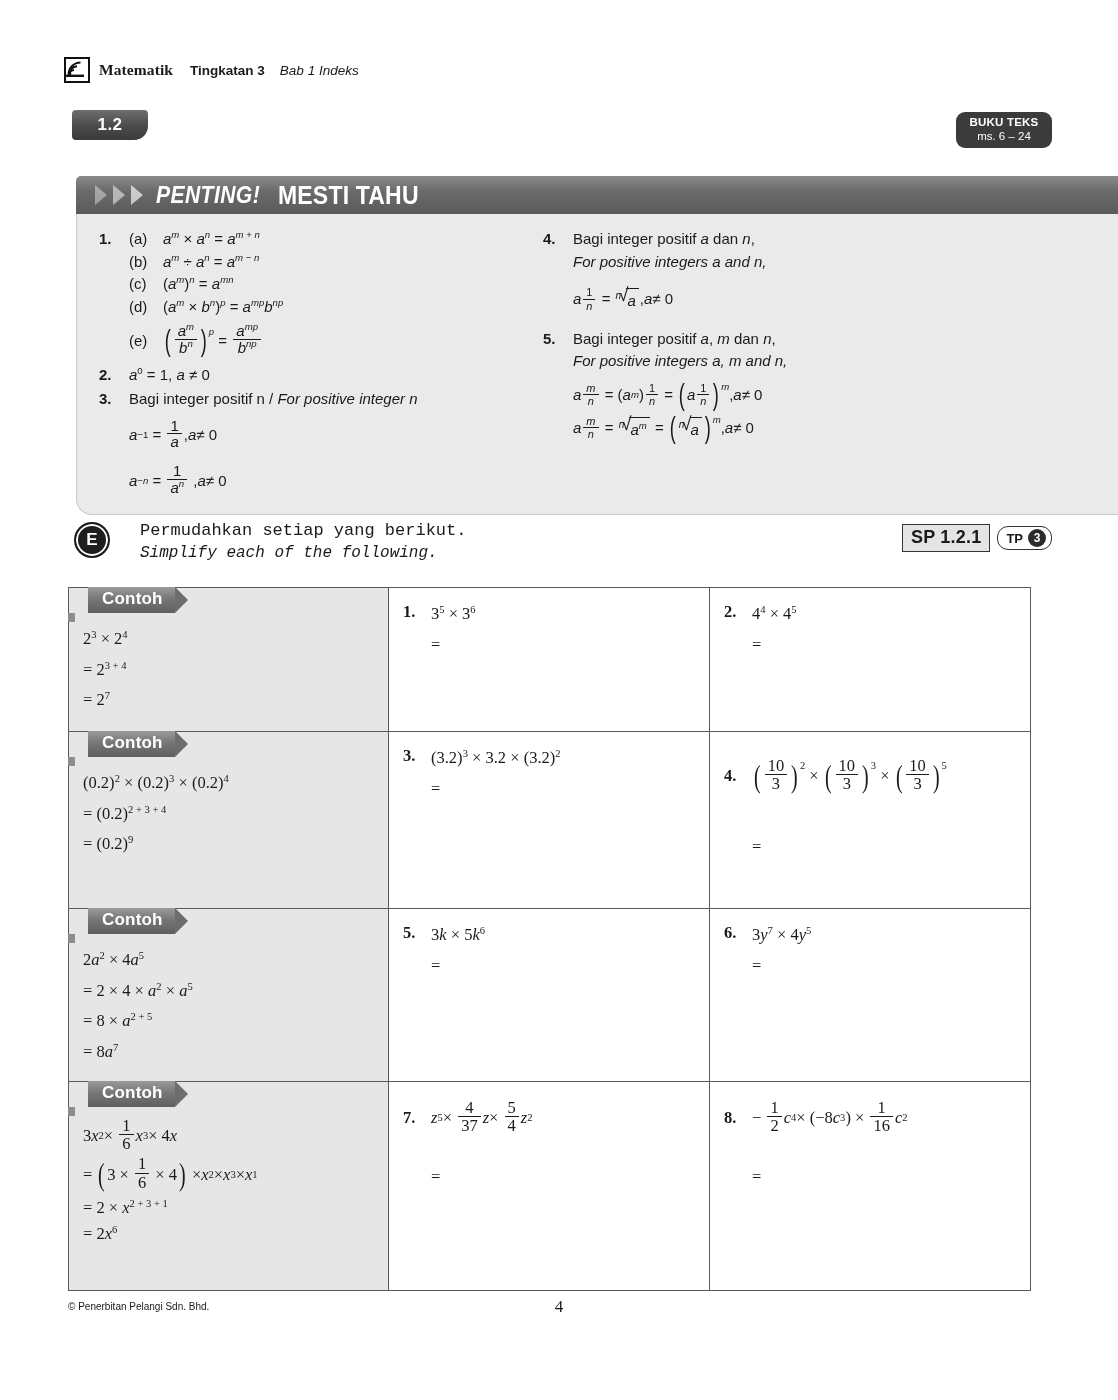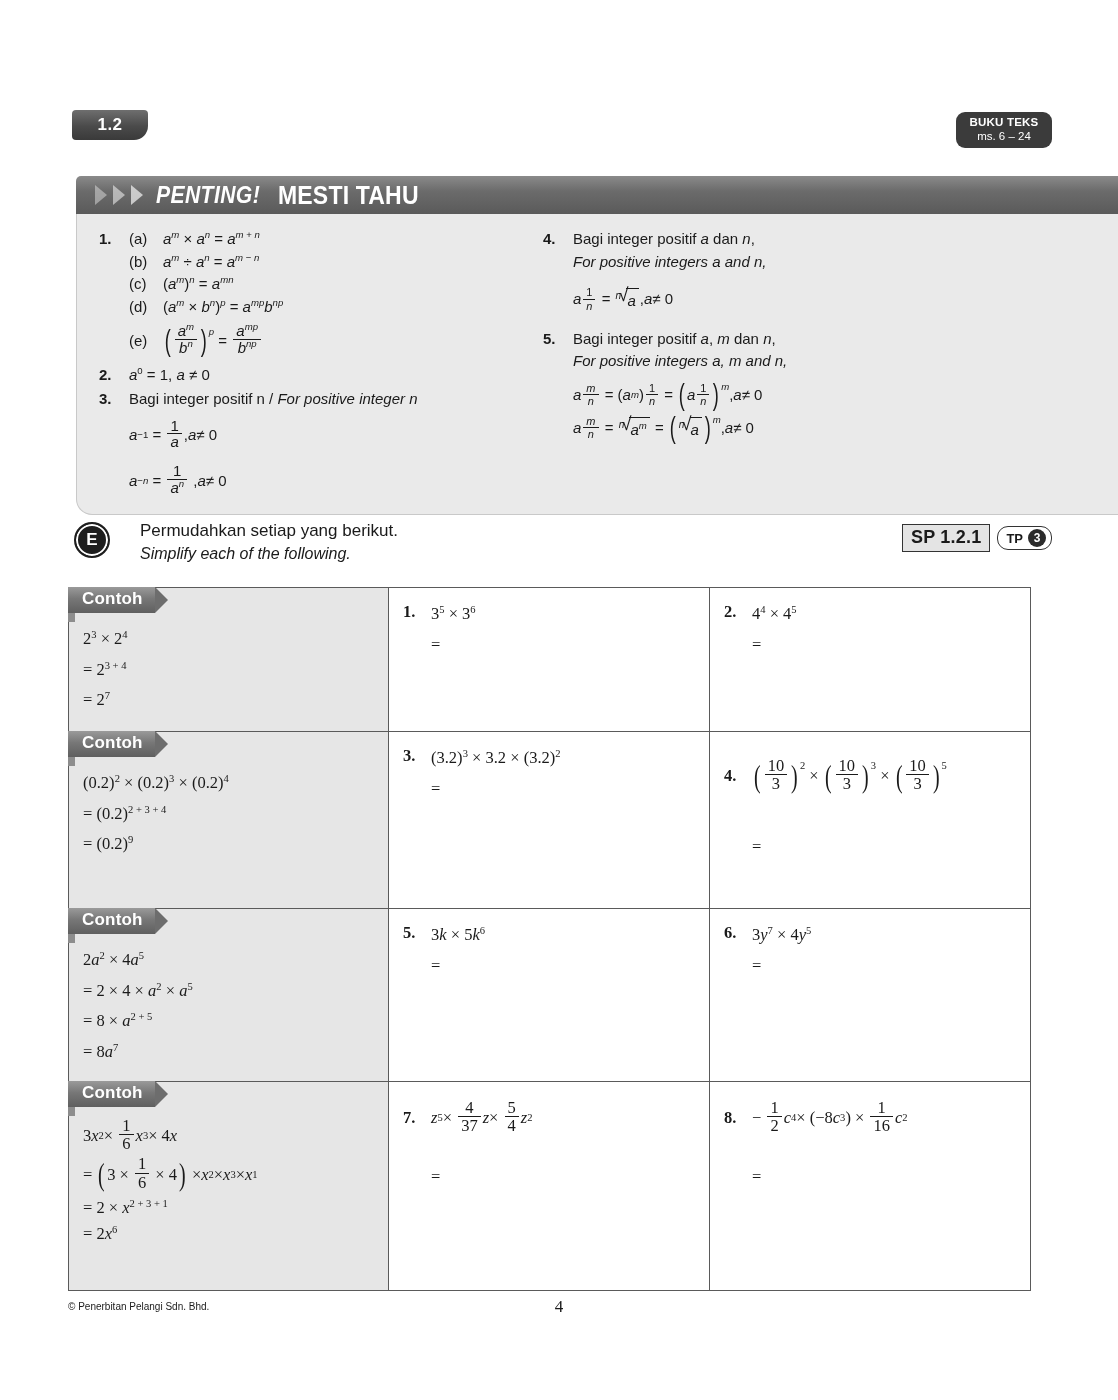--- a/index.html
+++ b/index.html
@@ -247,21 +247,21 @@
     color: #fff;
     border: 2.5px solid #1e1e1e;
     box-shadow: 0 0 0 2px #fff inset;
     display: flex; align-items: center; justify-content: center;
     font-weight: bold;
     font-size: 17px;
     font-family: "Liberation Sans", sans-serif;
     flex: 0 0 auto;
     margin-top: 2px;
   }
-  .instr-text { margin-left: 30px; font-family: Liberation Sans, sans-serif; }
+  .instr-text { margin-left: 30px; font-family: Liberation Mono, monospace; }
   .instr-ms { font-size: 17px; line-height: 1.35; }
   .instr-en { font-size: 16px; font-style: italic; line-height: 1.35; }
 
   .sp-badges {
     position: absolute;
     right: 66px;
     top: 524px;
     display: flex;
     align-items: center;
     gap: 7px;
@@ -317,20 +317,21 @@
     height: 100%;
     font-family: "Liberation Serif", serif;
   }
   .contoh-tab {
     position: absolute;
     left: -1px;
     top: -1px;
     height: 26px;
     display: flex;
     align-items: center;
+    padding-left: 20px;
   }
   .contoh-tab .lbl {
     background: linear-gradient(180deg,#9a9a9a 0%, #777 45%, #5f5f5f 100%);
     color: #fff;
     font-family: "Liberation Sans", sans-serif;
     font-weight: bold;
     font-size: 17px;
     padding: 1px 12px 3px 14px;
     letter-spacing: .2px;
     height: 26px;
@@ -381,20 +382,37 @@
     text-align: center;
     font-size: 17px;
     font-family: "Liberation Serif", serif;
   }
 </style>
 </head>
 <body>
 
 <div class="page">
 
+  <div class="runhead">
+    <span class="rss-logo">
+      <svg width="18" height="18" viewBox="0 0 18 18">
+        <rect x="0" y="0" width="18" height="18" fill="#fff"></rect>
+        <g fill="none" stroke="#111" stroke-width="1.9">
+          <path d="M2.5 15.5 A 12 12 0 0 1 14.5 3.5"></path>
+          <path d="M3 15.5 A 8.4 8.4 0 0 1 11 7.2"></path>
+          <path d="M3.4 15.4 A 5 5 0 0 1 8 11"></path>
+        </g>
+        <circle cx="3.6" cy="14.8" r="1.7" fill="#111"></circle>
+        <rect x="0" y="15.6" width="18" height="2.4" fill="#111"></rect>
+      </svg>
+    </span>
+    <span class="runhead-title">Matematik</span>
+    <span class="runhead-form">Tingkatan 3</span>
+    <span class="runhead-chap">Bab 1 Indeks</span>
+  </div>
 
   <div class="sect-no">1.2</div>
 
   <div class="buku-badge">
     <div class="b1">BUKU TEKS</div>
     <div class="b2">ms. 6 – 24</div>
   </div>
 
   <div class="penting-wrap">
     <div class="penting-head">

